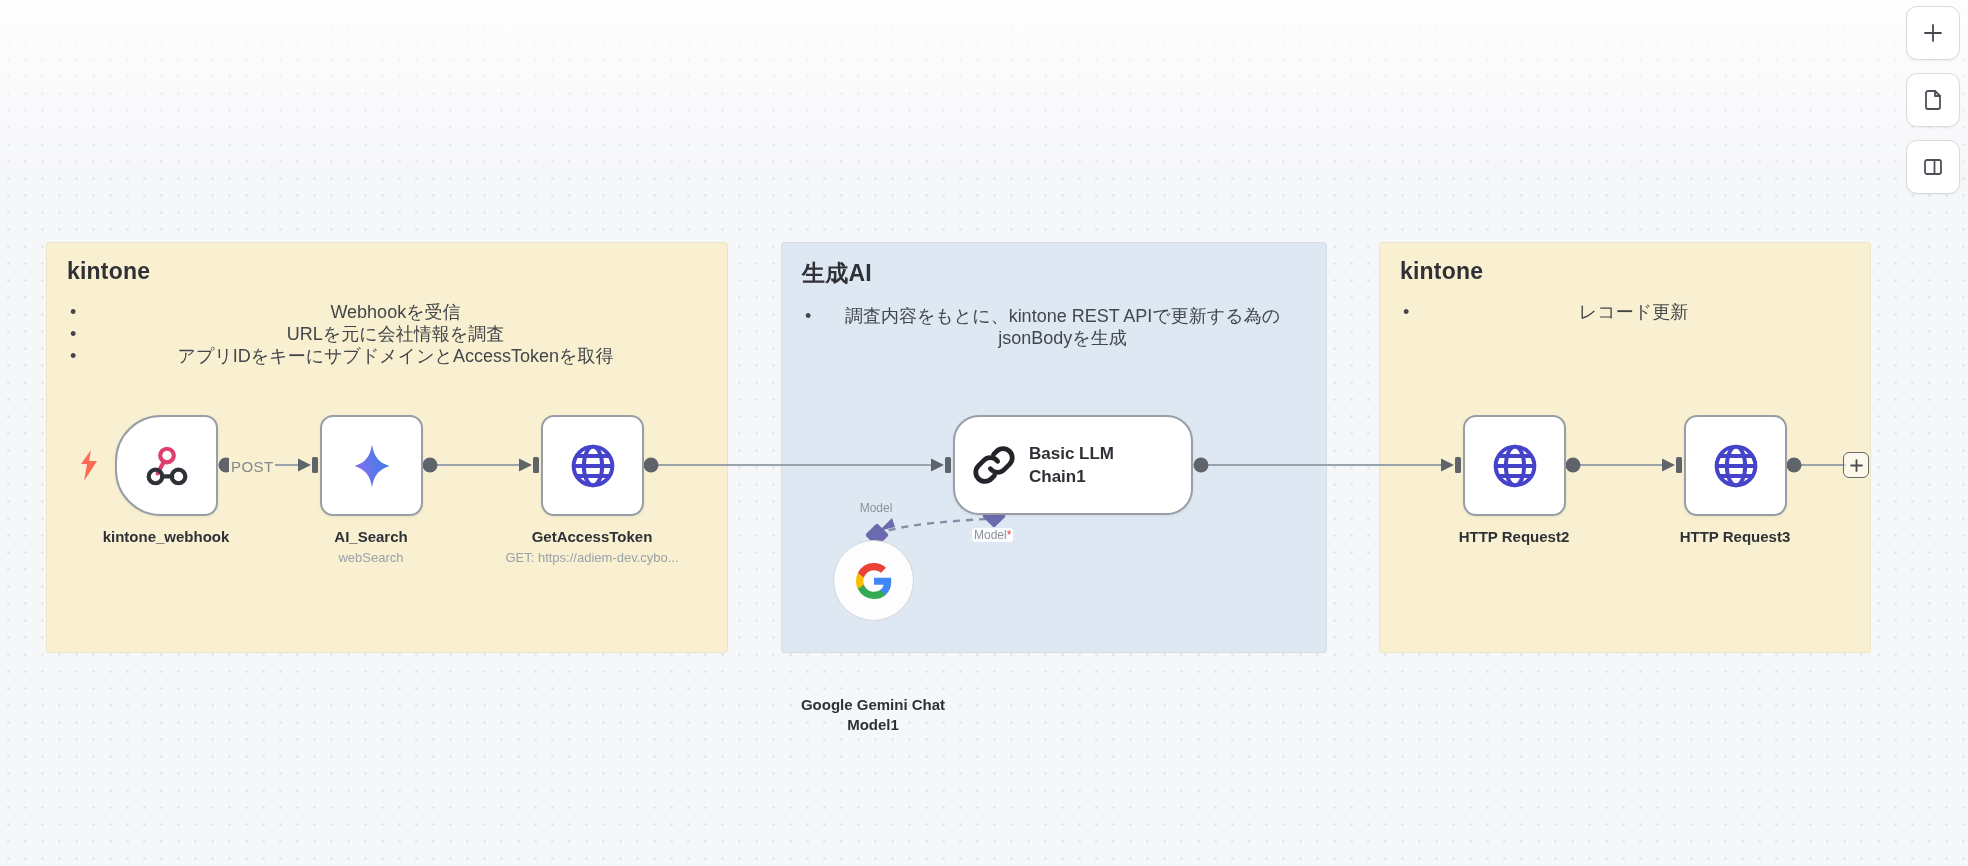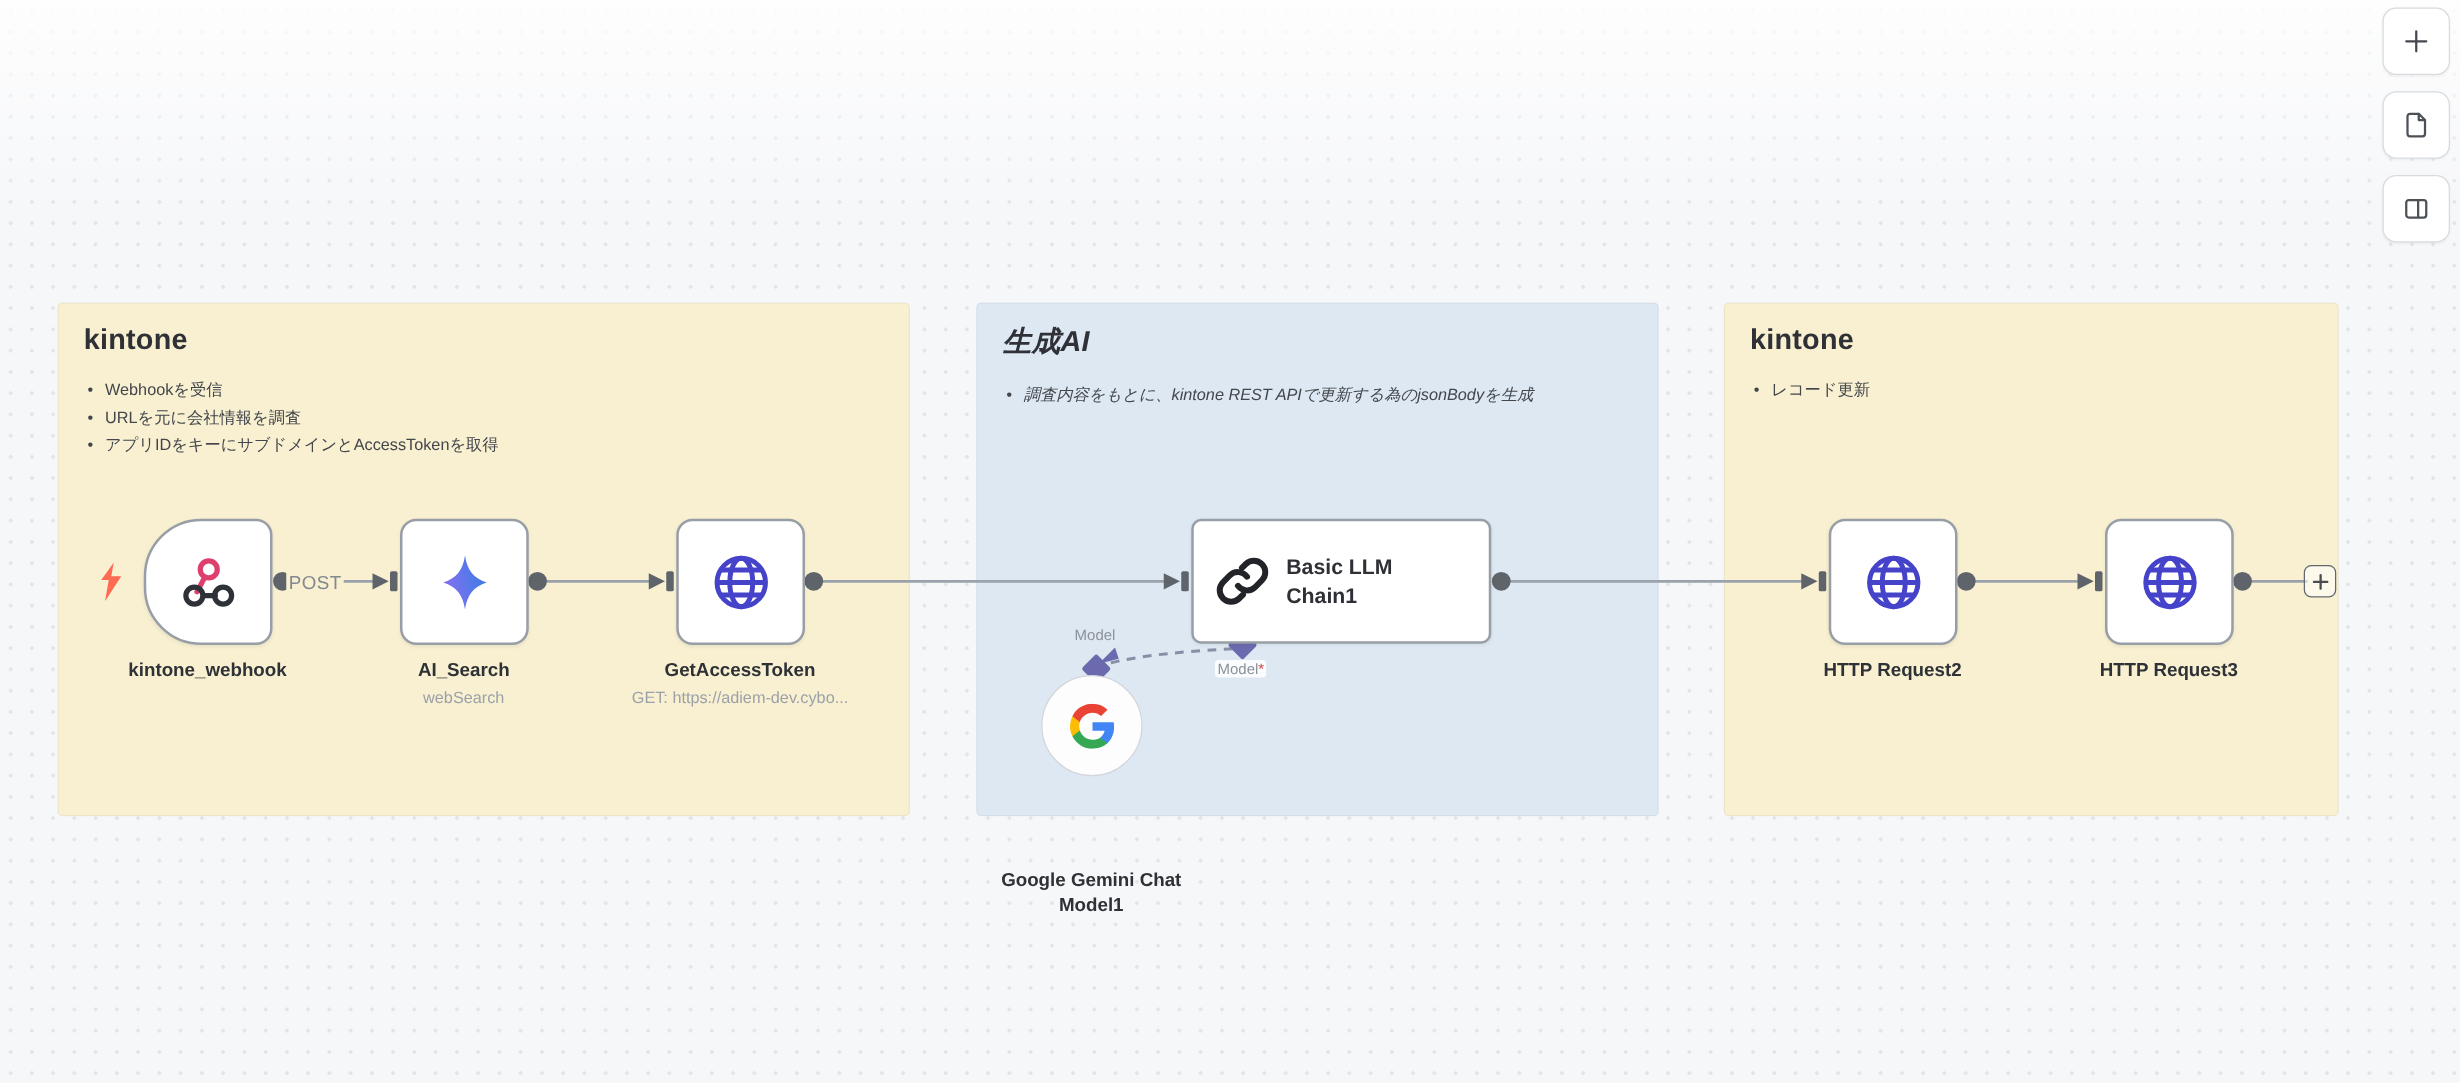--- a/index.html
+++ b/index.html
@@ -12,40 +12,40 @@
     background-image:
       linear-gradient(180deg, rgba(255,255,255,.85) 0%, rgba(255,255,255,0) 175px),
       radial-gradient(circle, #e2e4e8 1.3px, transparent 1.45px);
     background-size:auto, 17px 17px;
   }
 
   
   .sticky { position:absolute; top:242px; height:411px; border-radius:4px;
     padding:15px 20px; z-index:1; border:1px solid rgba(0,0,0,.045); }
   .sticky.yellow { background:#f8f0d1; }
-  .sticky.blue   { background:#dde8f2;font-style:italic; }
+  .sticky.blue   { background:#dde8f2; }
   .sticky h2 { font-size:23px; font-weight:700; color:#2f3136; letter-spacing:.2px; }
   .sticky ul { list-style:none; margin-top:16px; }
-  .sticky li { position:relative; padding-left:17px; font-size:13px; color:#43464b;
-    line-height:22px; }
+  .sticky li { position:relative; padding-left:17px; font-size:18px; color:#43464b;
+    line-height:22px;text-align:center; }
   .sticky li::before { content:"•"; position:absolute; left:3px; color:#43464b; }
   #sticky-left  { left:46px;  width:682px; }
   #sticky-mid   { left:781px; width:546px; }
   #sticky-right { left:1379px;width:492px; }
 
   
   svg.wires { position:absolute; left:0; top:0; z-index:2; }
 
   
   .node { position:absolute; background:#fff; border:2px solid #989ea6; z-index:3;
     display:flex; align-items:center; justify-content:center;
     box-shadow:0 1px 3px rgba(60,64,67,.08); }
   .node.square { top:415px; width:103px; height:101px; border-radius:13px; }
   .node.trigger { border-radius:46px 13px 13px 46px; }
-  .node.wide { left:953px; top:415px; width:240px; height:100px; border-radius:8px;
+  .node.wide { left:953px; top:415px; width:240px; height:100px; border-radius:26px;
     justify-content:flex-start; padding-left:17px; gap:13px; }
   .node.round { left:833px; top:540px; width:81px; height:81px; border-radius:50%;
     border:1.6px solid #d3d6db; background:#fdfdfe; box-shadow:none; }
   .node-title { font-size:17px; line-height:23px; font-weight:600; color:#2e3035; width:108px; }
 
   
   .nlabel { position:absolute; top:528px; width:200px; text-align:center; z-index:3;
     font-size:15px; font-weight:600; color:#2e3136; }
   .nsub { position:absolute; top:550px; width:240px; text-align:center; z-index:3;
     font-size:13px; color:#9ba1a8; }

